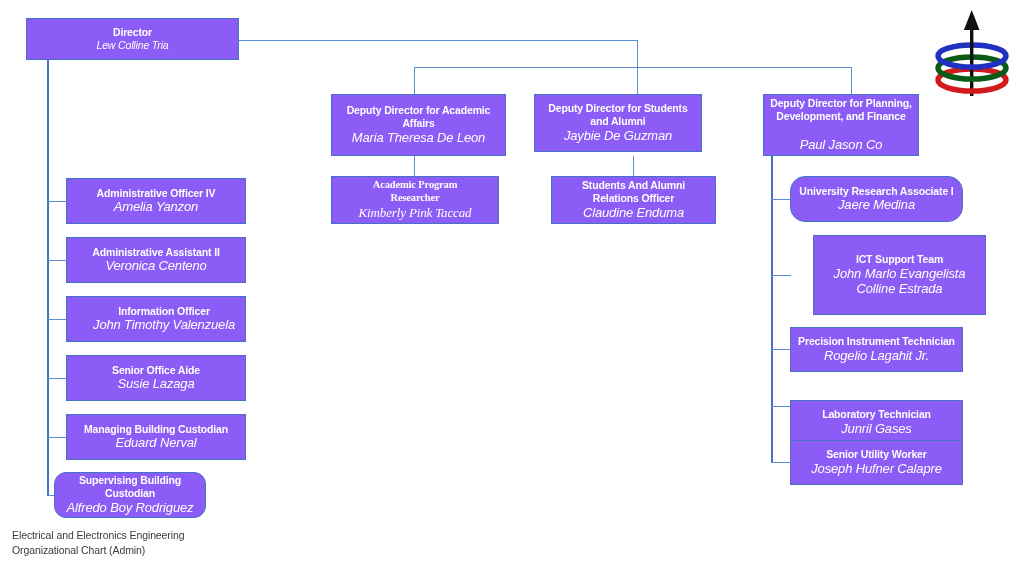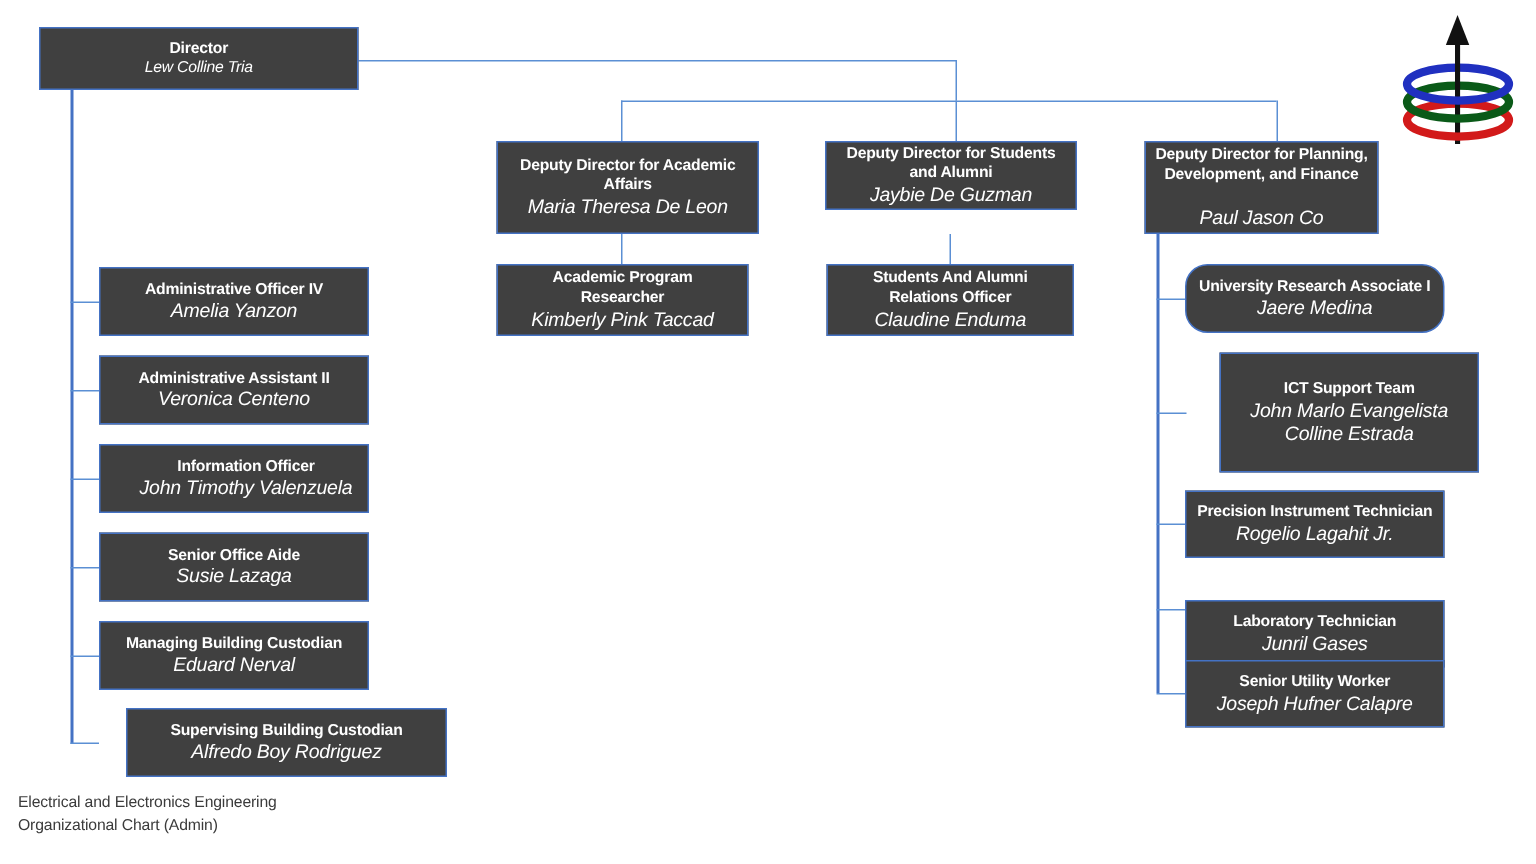--- a/index.html
+++ b/index.html
@@ -16,21 +16,21 @@
     width: 1024px;
     height: 576px;
     background: #ffffff;
     overflow: hidden;
   }
 
   
   .node {
     position: absolute;
     box-sizing: border-box;
-    background: #404040;
+    background: #8b5cf6;
     border: 1px solid #4472C4;
     color: #ffffff;
     display: flex;
     flex-direction: column;
     align-items: center;
     justify-content: center;
     text-align: center;
     line-height: 1.22;
     padding: 2px 4px;
   }
@@ -113,33 +113,33 @@
     <span class="title">Director</span>
     <span class="person">Lew Colline Tria</span>
   </div>
 
   <div class="node" style="left:331px; top:94px; width:175px; height:62px;">
     <span class="title">Deputy Director for Academic
 Affairs</span>
     <span class="person">Maria Theresa De Leon</span>
   </div>
 
-  <div class="node" style="left:550px; top:94px; width:168px; height:46px;">
+  <div class="node" style="left:534px; top:94px; width:168px; height:58px;">
     <span class="title">Deputy Director for Students
 and Alumni</span>
     <span class="person">Jaybie De Guzman</span>
   </div>
 
   <div class="node" style="left:763px; top:94px; width:156px; height:62px;justify-content:space-between;">
     <span class="title">Deputy Director for Planning,
 Development, and Finance</span>
     <span class="person">Paul Jason Co</span>
   </div>
 
-  <div class="node" style="left:331px; top:176px; width:168px; height:48px;">
+  <div class="node" style="left:331px; top:176px; width:168px; height:48px;font-family:Liberation Serif, serif;">
     <span class="title">Academic Program
 Researcher</span>
     <span class="person">Kimberly Pink Taccad</span>
   </div>
 
   <div class="node" style="left:551px; top:176px; width:165px; height:48px;">
     <span class="title">Students And Alumni
 Relations Officer</span>
     <span class="person">Claudine Enduma</span>
   </div>
@@ -157,21 +157,21 @@
     <span class="person">John Timothy Valenzuela</span>
   </div>
   <div class="node" style="left:66px; top:355px; width:180px; height:46px;">
     <span class="title">Senior Office Aide</span>
     <span class="person">Susie Lazaga</span>
   </div>
   <div class="node" style="left:66px; top:414px; width:180px; height:46px;">
     <span class="title">Managing Building Custodian</span>
     <span class="person">Eduard Nerval</span>
   </div>
-  <div class="node" style="left:84px; top:472px; width:214px; height:46px;">
+  <div class="node" style="left:54px; top:472px; width:152px; height:46px;border-radius:12px;">
     <span class="title">Supervising Building Custodian</span>
     <span class="person">Alfredo Boy Rodriguez</span>
   </div>
 
   <div class="node" style="left:790px; top:176px; width:173px; height:46px;border-radius:15px;">
     <span class="title">University Research Associate I</span>
     <span class="person">Jaere Medina</span>
   </div>
   <div class="node" style="left:813px; top:235px; width:173px; height:80px;">
     <span class="title">ICT Support Team</span>

